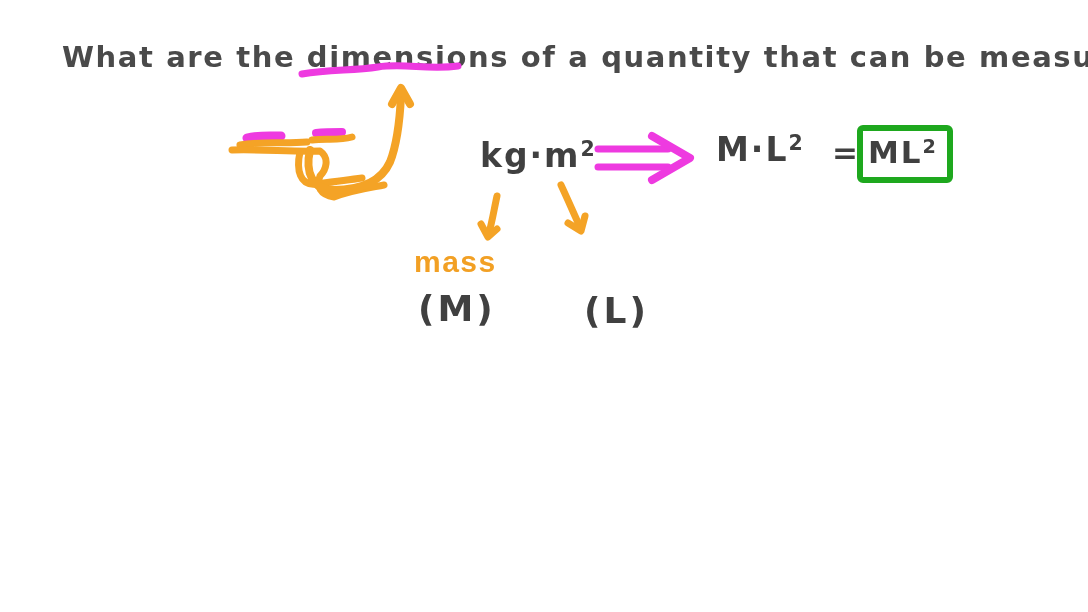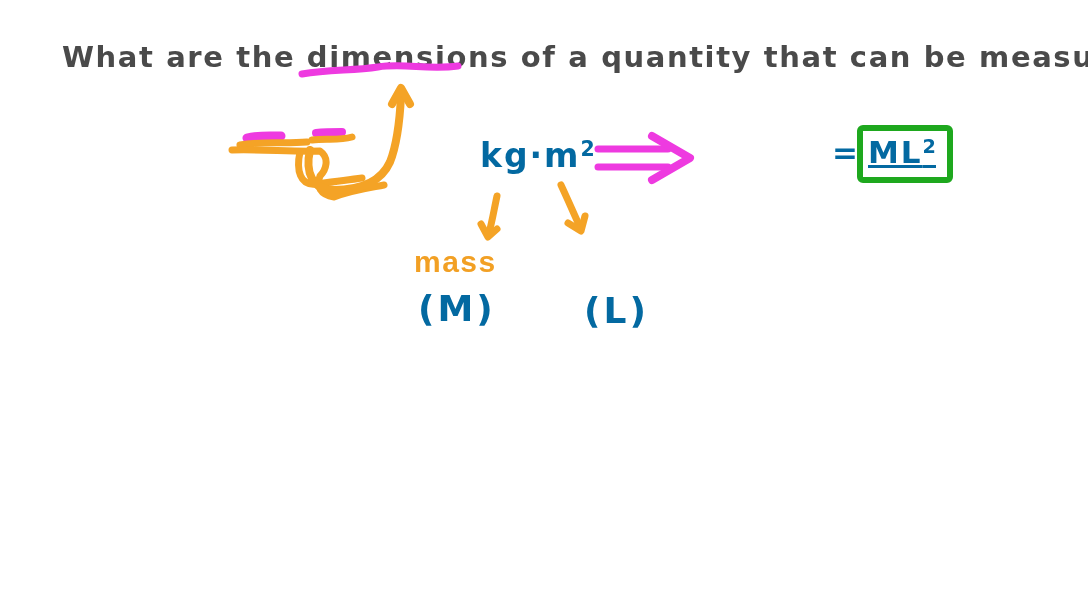--- a/index.html
+++ b/index.html
@@ -33,34 +33,34 @@
     font-size: 17px;
     font-weight: 700;
     letter-spacing: 0;
     vertical-align: 10px;
   }
 
   
   .blue-text {
     position: absolute;
     white-space: pre;
-    color: #0369a1;
+    color: #404040;
     font-family: "DejaVu Sans", sans-serif;
     font-weight: 700;
     letter-spacing: 2px;
   }
   .blue-text sup {
     font-size: 0.62em;
     letter-spacing: 0;
     vertical-align: 0.52em;
   }
   #expr-units  { left: 480px; top: 136px; font-size: 33px; }
   #expr-dims   { left: 716px; top: 130px; font-size: 33px; }
   #expr-equals { left: 832px; top: 134px; font-size: 31px; }
-  #expr-answer { left: 868px; top: 134px; font-size: 31px; text-decoration: underline; }
+  #expr-answer { left: 868px; top: 134px; font-size: 31px; }
   #label-m-sym { left: 418px; top: 288px; font-size: 36px; letter-spacing: 3px; }
   #label-l-sym { left: 584px; top: 290px; font-size: 36px; letter-spacing: 3px; }
 
   
   .orange-text {
     position: absolute;
     white-space: pre;
     color: #f2a024;
     font-family: Liberation Sans, sans-serif;
     font-weight: 700;
@@ -85,20 +85,21 @@
 </head>
 <body>
 
 <div id="canvas">
 
   <div class="q-line" id="q-line-1">What are the dimensions of a quantity that can be measured</div>
 
 
   <div class="blue-text" id="expr-units"><span>kg·m</span><sup>2</sup></div>
 
+  <div class="blue-text" id="expr-dims"><span>M·L</span><sup>2</sup></div>
 
   <div class="blue-text" id="expr-equals">=</div>
 
   <div class="blue-text" id="expr-answer"><span>ML</span><sup>2</sup></div>
 
   <div class="orange-text" id="label-mass">mass</div>
 
   <div class="blue-text" id="label-m-sym">(M)</div>
 
 

